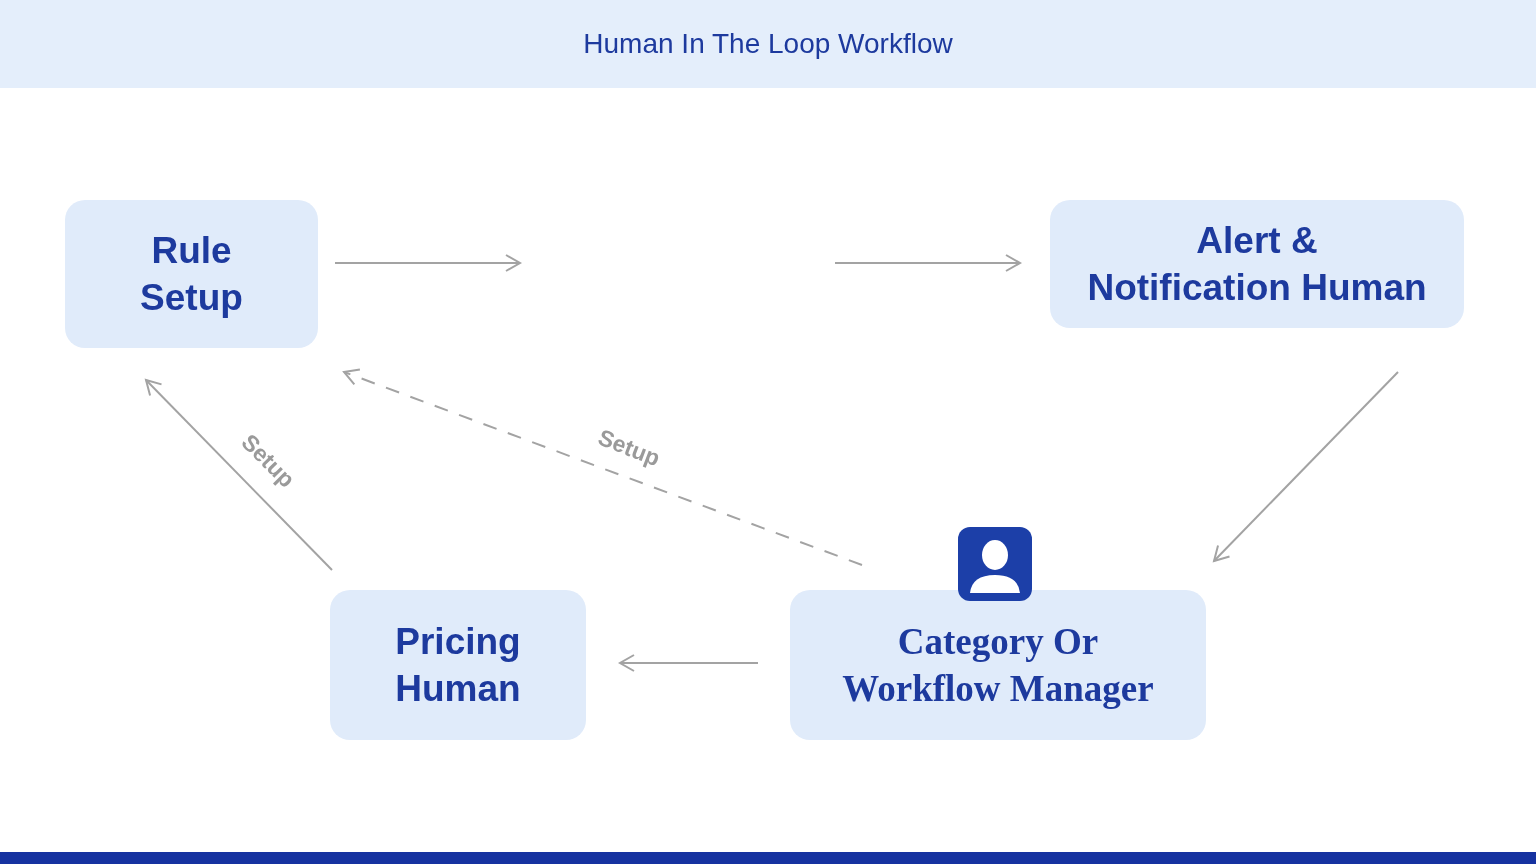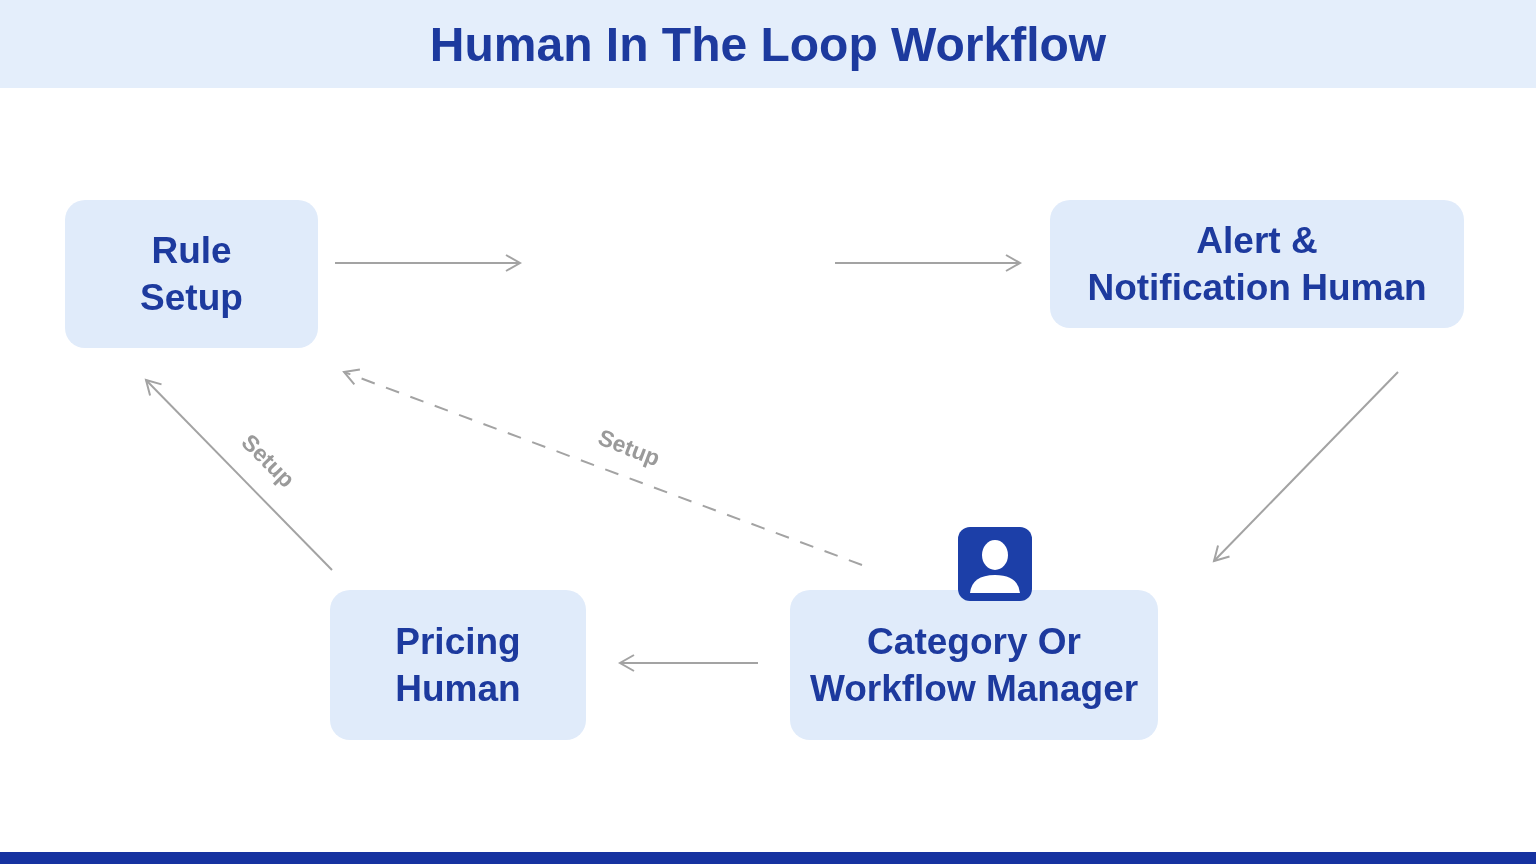--- a/index.html
+++ b/index.html
@@ -27,22 +27,22 @@
   .header-band{
     position:absolute;
     left:0; top:0;
     width:1536px; height:88px;
     background:var(--header_bg);
     display:flex;
     align-items:center;
     justify-content:center;
   }
   .page-title{
-    font-size:48px;
-    font-weight:bold;
+    font-size:28px;
+    font-weight:normal;
     color:var(--text_navy);
     letter-spacing:0px;
   }
   .footer-bar{
     position:absolute;
     left:0; bottom:0;
     width:1536px; height:12px;
     background:var(--footer_bar);
   }
   .edges-layer{
@@ -61,21 +61,21 @@
     text-align:center;
     color:var(--text_navy);
     font-weight:bold;
     font-size:37px;
     line-height:1.28;
   }
   .node-rule-setup{ left:65px; top:200px; width:253px; height:148px; }
   .node-anomaly-detected{ left:548px; top:200px; width:255px; height:148px; }
   .node-alert-notification-sent{ left:1050px; top:200px; width:414px; height:128px; }
   .node-action-taken{ left:330px; top:590px; width:256px; height:150px; }
-  .node-category-pricing-manager{ left:790px; top:590px; width:368px; height:150px; }
+  .node-category-pricing-manager{ left:790px; top:590px; width:416px; height:150px;font-family:Liberation Serif, serif; }
   .person-icon{
     position:absolute;
     left:958px; top:527px;
     width:74px; height:74px;
     z-index:3;
   }
   .edge-label{
     position:absolute;
     color:var(--label_gray);
     font-weight:bold;

